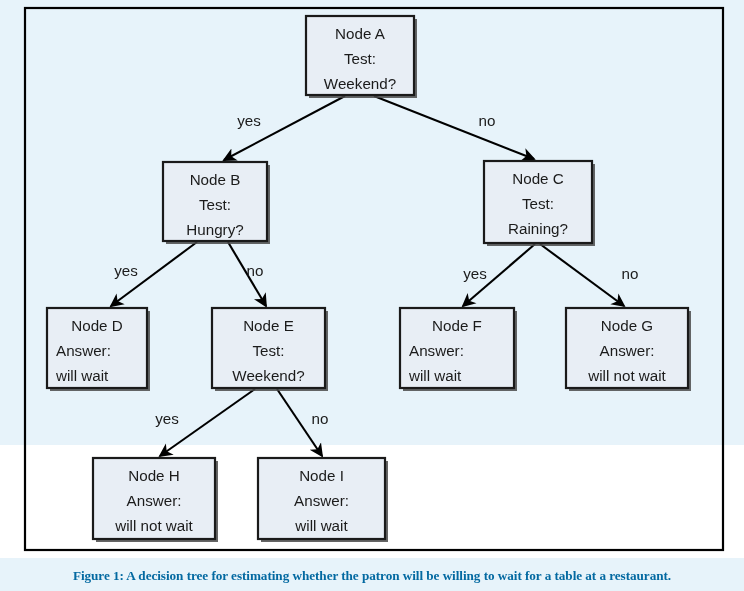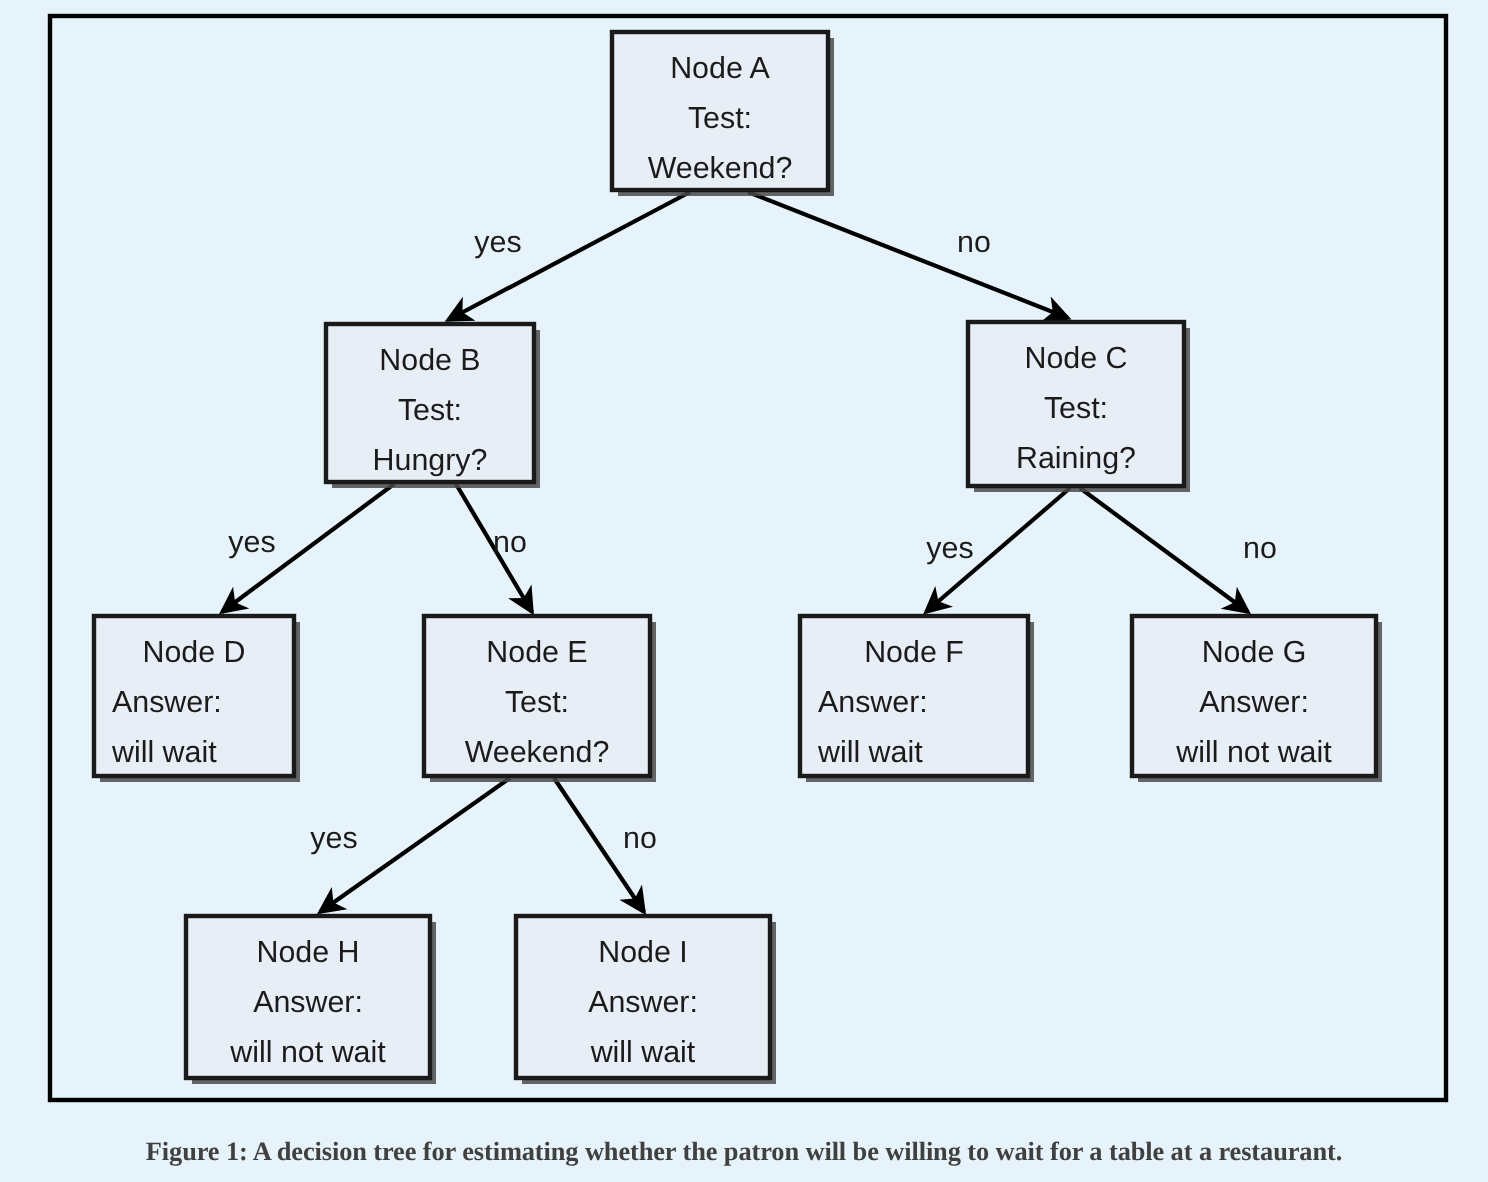--- a/index.html
+++ b/index.html
@@ -9,21 +9,21 @@
   }
   body {
     width: 744px;
     height: 591px;
     font-family: "Liberation Sans", sans-serif;
     overflow: hidden;
   }
   #page {
     position: relative;
     width: 744px;
-    height: 591px;
+    height: 445px;
     background: #e7f3fa;
   }
   #figure-frame {
     position: absolute;
     left: 0;
     top: 0;
     width: 744px;
     height: 558px;
   }
   #caption-band {
@@ -36,21 +36,21 @@
   }
   #caption {
     position: absolute;
     left: 0;
     top: 568px;
     width: 744px;
     text-align: center;
     font-family: "Liberation Serif", serif;
     font-weight: bold;
     font-size: 13.2px;
-    color: #404040;
+    color: #0369a1;
     letter-spacing: -0.05px;
     white-space: nowrap;
   }
   svg#tree {
     display: block;
   }
   .node-box {
     fill: #e8eef5;
     stroke: #1a1a1a;
     stroke-width: 2.2;

